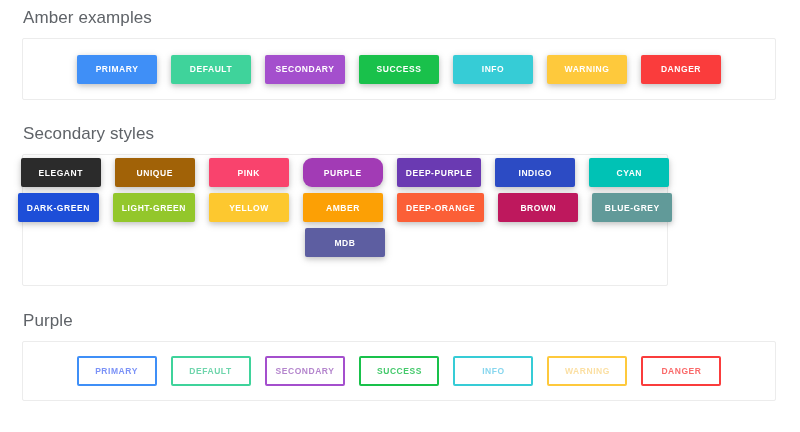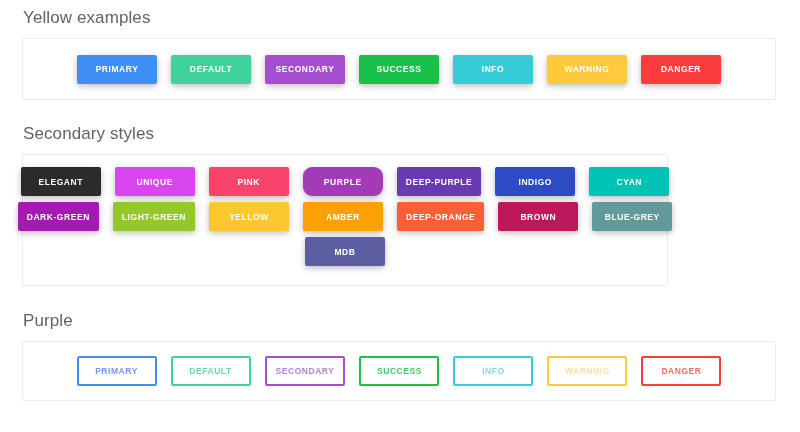--- a/index.html
+++ b/index.html
@@ -88,64 +88,63 @@
     margin-top: 10px;
     height: 62px;
     width: 754px;
   }
   #sec-additional .section-title { margin-top: 24px; }
   #card-additional {
     margin-top: 10px;
     height: 132px;
     width: 646px;
     justify-content: flex-start;
-    padding-top: 9px;
   }
   #sec-outline .section-title { margin-top: 25px; }
   #card-outline {
     margin-top: 10px;
     height: 60px;
     width: 754px;
   }
   .row-compact .btn { margin-top: 3px; margin-bottom: 3px; }
 </style>
 </head>
 <body>
 
 <div class="page">
 
   <section class="section" id="sec-basic">
-    <h2 class="section-title">Yellow examples</h2>
+    <h2 class="section-title">Amber examples</h2>
     <div class="card" id="card-basic">
       <div class="btn-row">
         <button class="btn" style="background-color: rgb(63, 143, 247); color: rgb(255, 255, 255);">Primary</button>
         <button class="btn" style="background-color: rgb(63, 211, 155); color: rgb(255, 255, 255);">Default</button>
         <button class="btn" style="background-color: rgb(164, 79, 205); color: rgb(255, 255, 255);">Secondary</button>
         <button class="btn" style="background-color: rgb(25, 193, 75); color: rgb(255, 255, 255);">Success</button>
         <button class="btn" style="background-color: rgb(54, 204, 214); color: rgb(255, 255, 255);">Info</button>
         <button class="btn" style="background-color: rgb(254, 201, 60); color: rgb(255, 255, 255);">Warning</button>
         <button class="btn" style="background-color: rgb(250, 60, 60); color: rgb(255, 255, 255);">Danger</button>
       </div>
     </div>
   </section>
 
   <section class="section" id="sec-additional">
     <h2 class="section-title">Secondary styles</h2>
     <div class="card" id="card-additional">
       <div class="btn-row row-compact">
         <button class="btn" style="background-color: rgb(43, 43, 43); color: rgb(255, 255, 255);">Elegant</button>
-        <button class="btn" style="background-color: #d946ef; color: rgb(255, 255, 255);">Unique</button>
+        <button class="btn" style="background-color: #a16207; color: rgb(255, 255, 255);">Unique</button>
         <button class="btn" style="background-color: rgb(249, 67, 109); color: rgb(255, 255, 255);">Pink</button>
         <button class="btn" style="background-color: rgb(162, 59, 181); color: rgb(255, 255, 255); border-radius: 9px;">Purple</button>
         <button class="btn" style="background-color: rgb(106, 58, 178); color: rgb(255, 255, 255);">Deep-purple</button>
         <button class="btn" style="background-color: rgb(44, 75, 196); color: rgb(255, 255, 255);">Indigo</button>
         <button class="btn" style="background-color: rgb(0, 194, 181); color: rgb(255, 255, 255);">Cyan</button>
       </div>
       <div class="btn-row row-compact">
-        <button class="btn" style="background-color: #a21caf; color: rgb(255, 255, 255);">Dark-green</button>
+        <button class="btn" style="background-color: #1d4ed8; color: rgb(255, 255, 255);">Dark-green</button>
         <button class="btn" style="background-color: rgb(147, 199, 43); color: rgb(255, 255, 255);">Light-green</button>
         <button class="btn" style="background-color: rgb(253, 200, 47); color: rgb(255, 255, 255);">Yellow</button>
         <button class="btn" style="background-color: rgb(252, 160, 5); color: rgb(255, 255, 255);">Amber</button>
         <button class="btn" style="background-color: rgb(251, 95, 55); color: rgb(255, 255, 255);">Deep-orange</button>
         <button class="btn" style="background-color: #be185d; color: rgb(255, 255, 255);">Brown</button>
         <button class="btn" style="background-color: rgb(97, 154, 153); color: rgb(255, 255, 255);">Blue-grey</button>
       </div>
       <div class="btn-row row-compact">
         <button class="btn" style="background-color: rgb(93, 94, 161); color: rgb(255, 255, 255);">MDB</button>
       </div>

